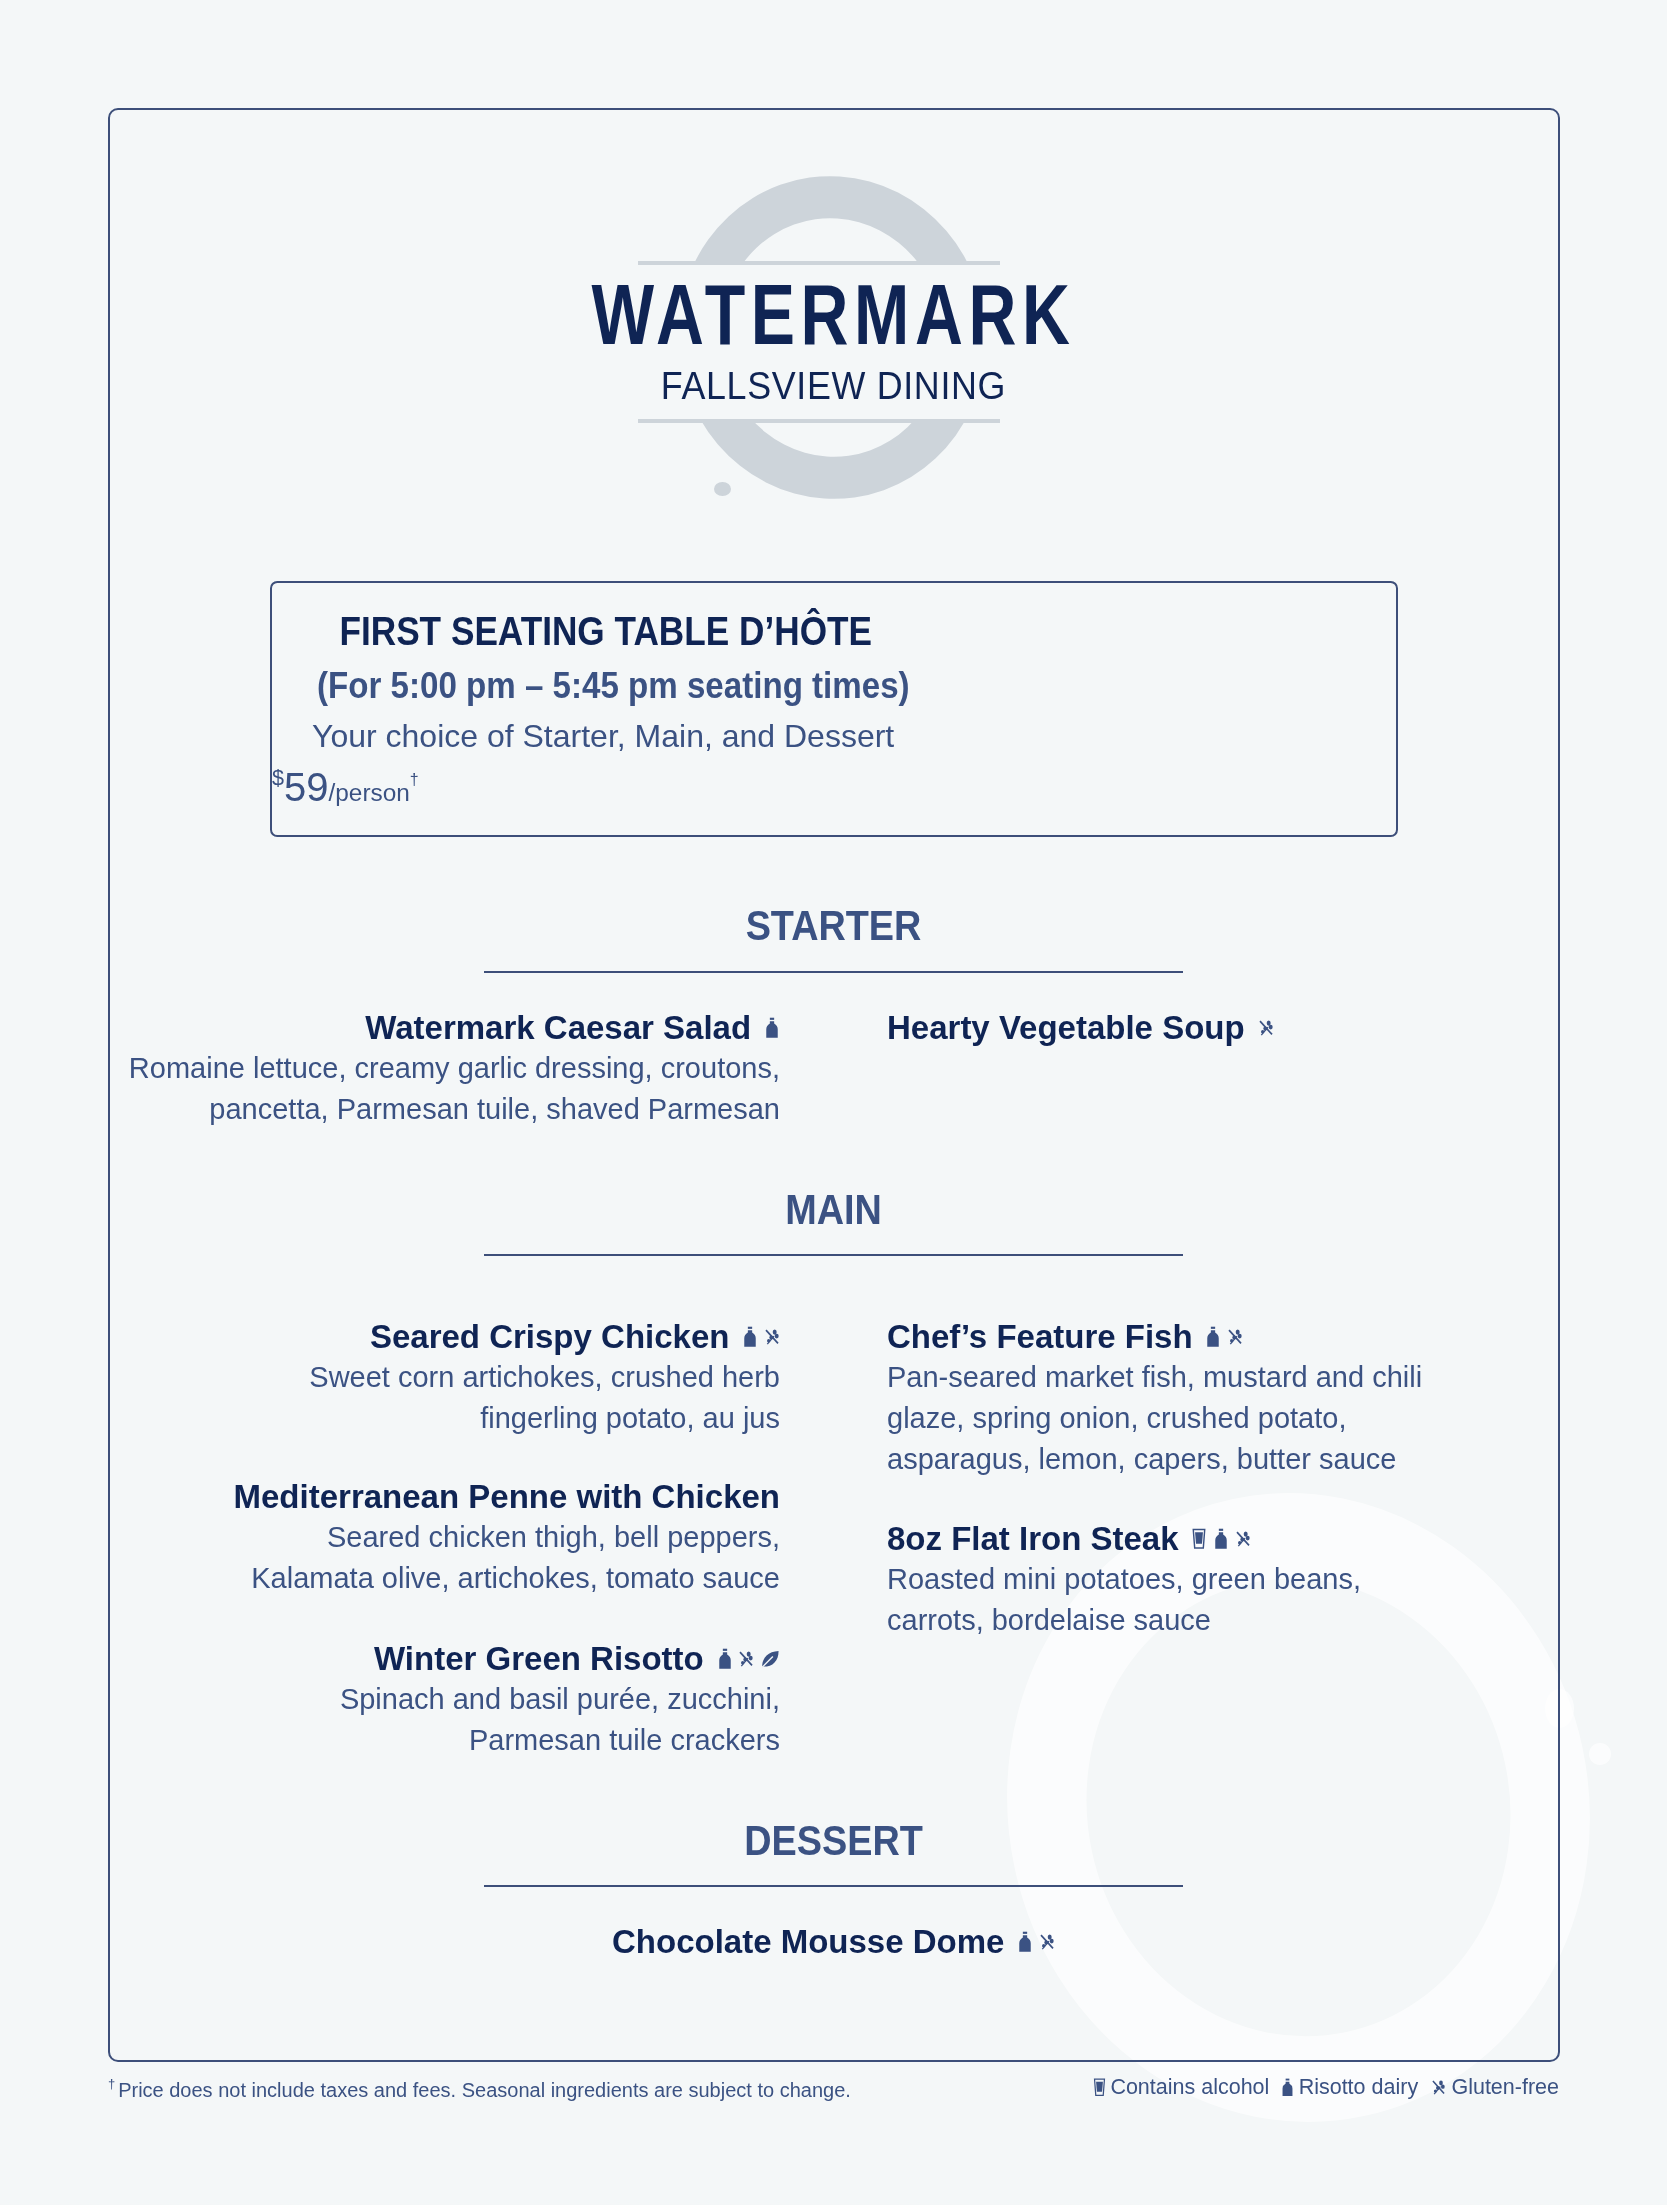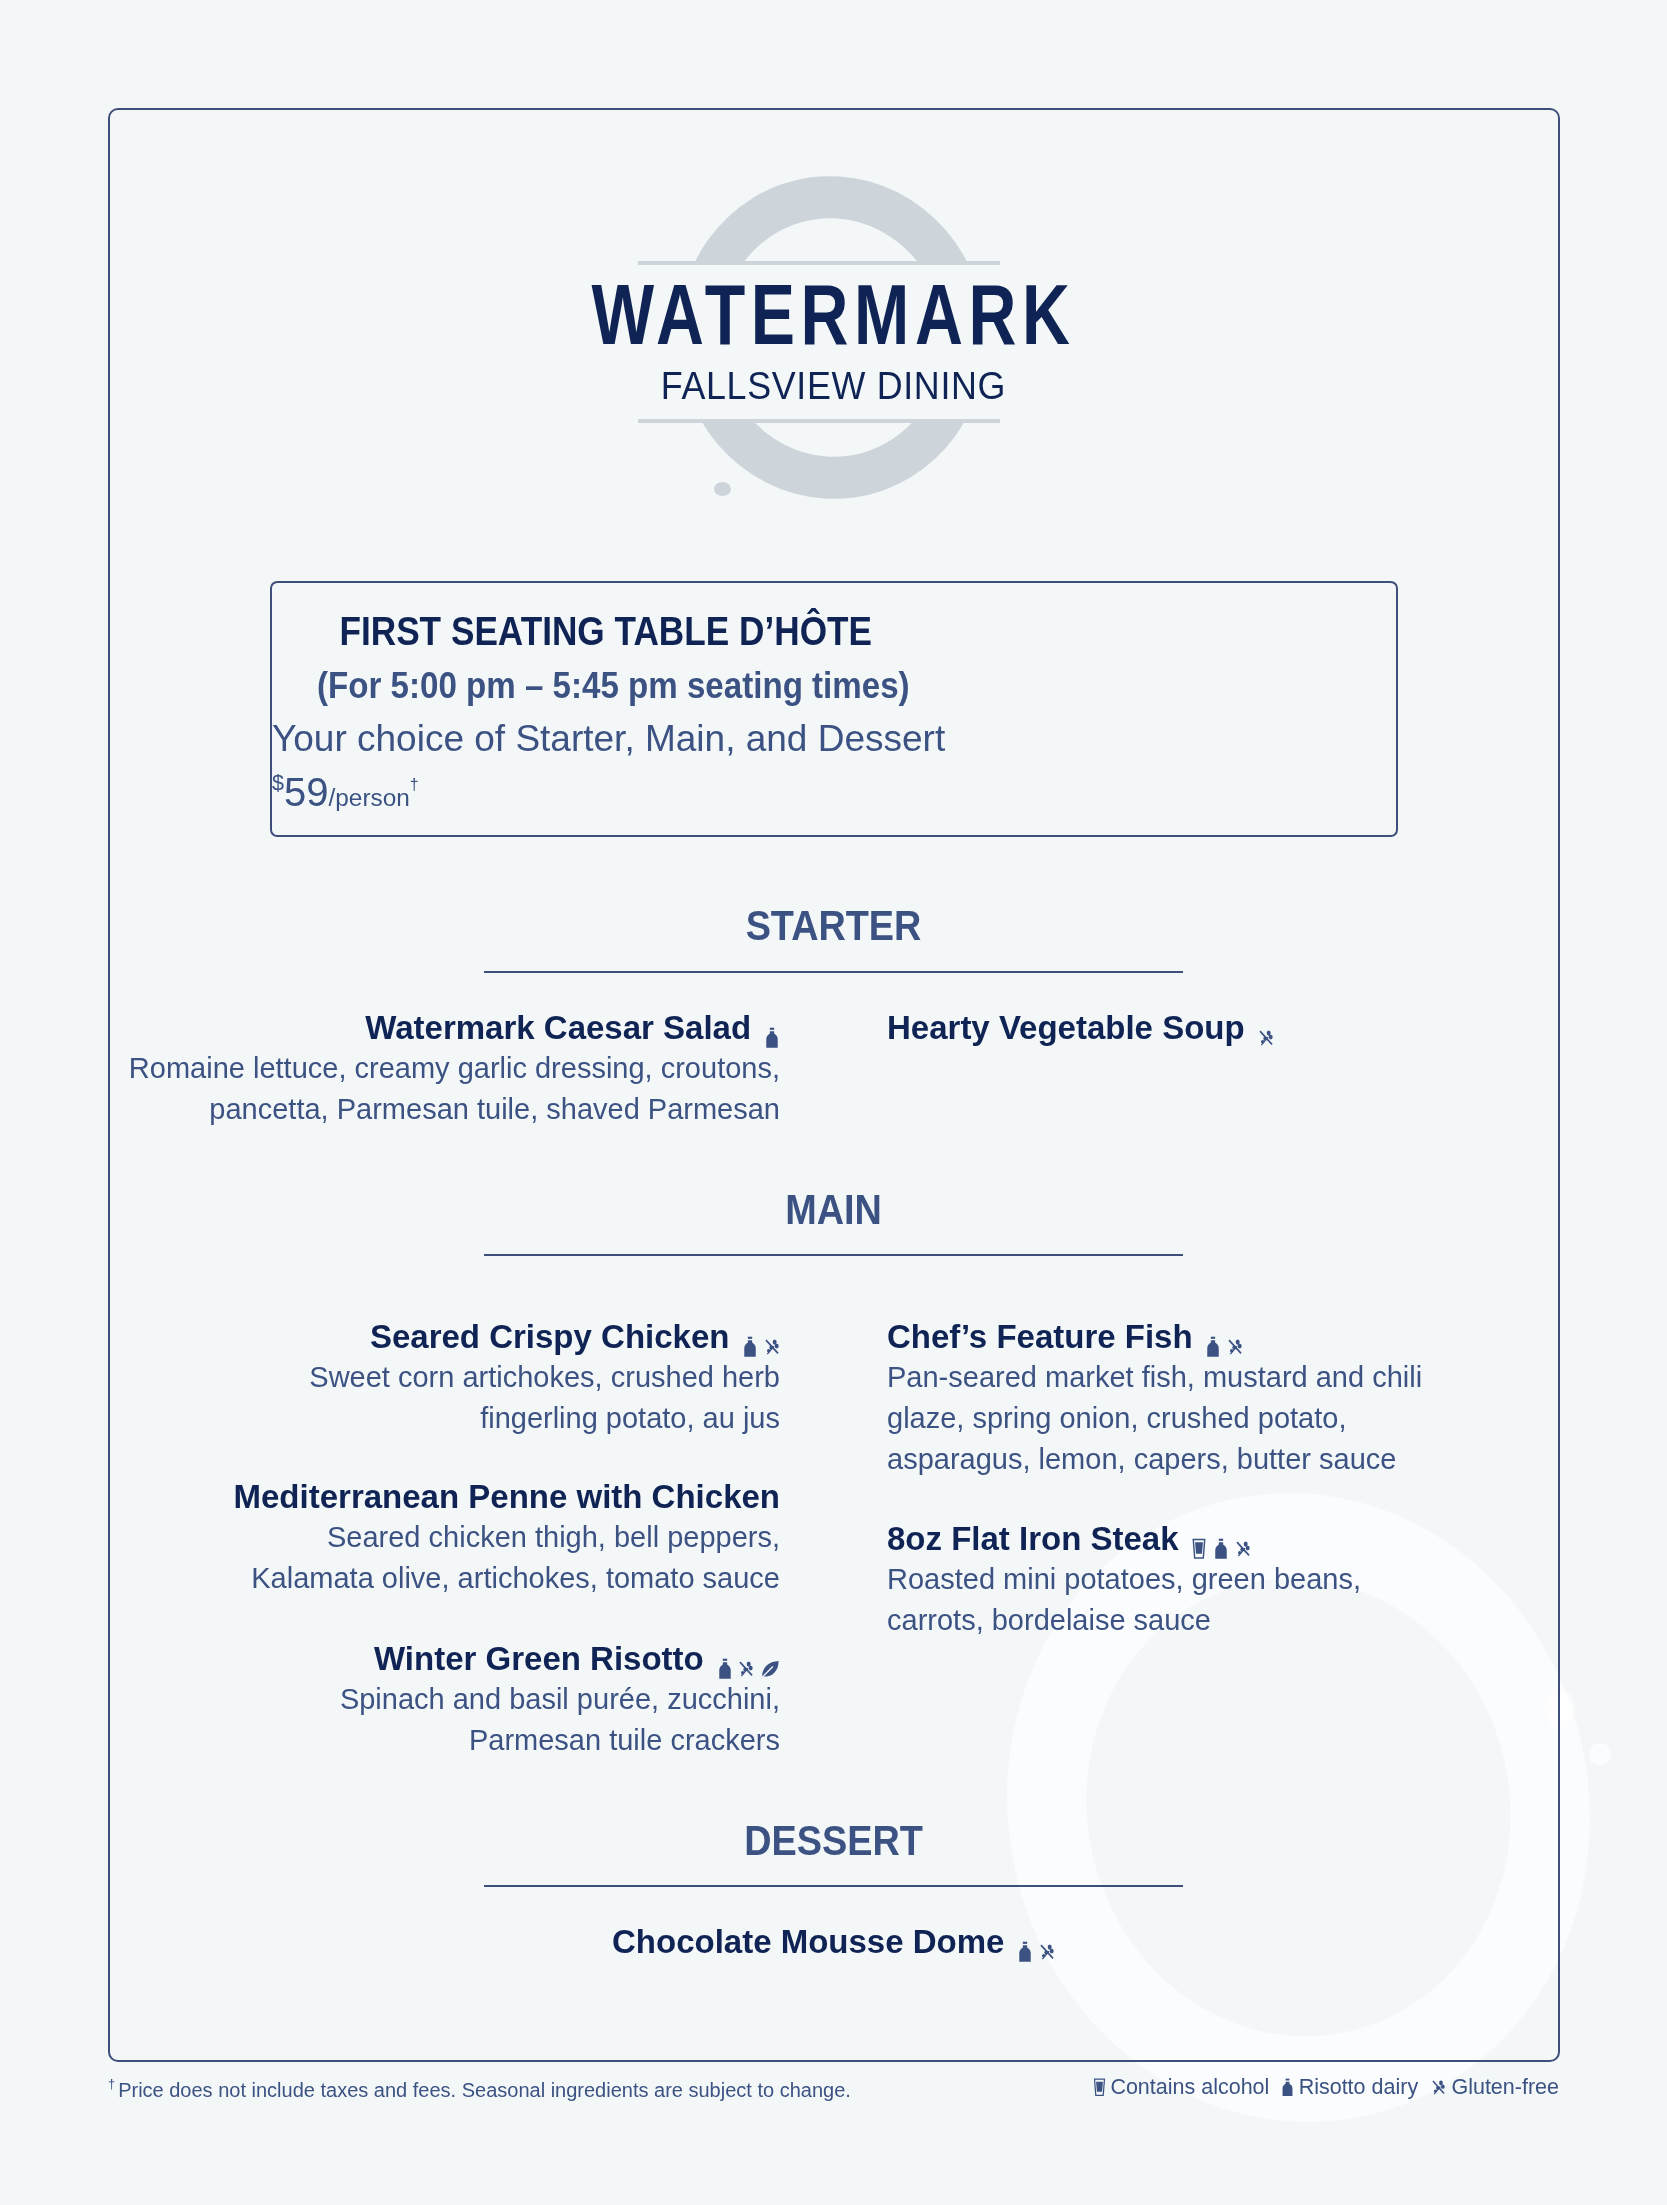--- a/index.html
+++ b/index.html
@@ -47,40 +47,40 @@
     font-size: 39px; color: #0f2454; letter-spacing: 0.7px;
     transform: scaleX(0.92); line-height: 1;
   }
   
   .seating {
     position: absolute; left: 270px; top: 581px; width: 1128px; height: 256px;
     border: 2.2px solid #3d4f7a; border-radius: 7.2px; 
   }
   .seating .t1 { margin-top: 26px; font-size: 40px; font-weight: bold; color: #0f2454; transform: scaleX(0.88); line-height: 1.1; }
   .seating .t2 { margin-top: 13px; font-size: 36px; font-weight: bold; color: #3b5283; transform: scaleX(0.92); line-height: 1.1; }
-  .seating .t3 { margin-top: 13px; font-size: 37px; color: #3b5283; line-height: 1.1; }
+  .seating .t3 { margin-top: 13px; font-size: 32px; color: #3b5283; line-height: 1.1; padding-left: 40px; }
   .seating .price { margin-top: 13px; color: #3b5283; line-height: 1; }
   .price .cur { font-size: 21.5px; vertical-align: 16px; }
   .price .amt { font-size: 40px; }
   .price .per { font-size: 24.4px; }
   .price .dag { font-size: 16px; vertical-align: 16px; }
   
   .sec-title {
     position: absolute; left: 0; width: 1667px; text-align: center;
     font-size: 42px; font-weight: bold; color: #3b5283; transform: scaleX(0.9); line-height: 1;
   }
   .sec-rule { position: absolute; left: 484px; width: 699px; height: 2.2px; background: #3d4f7a; }
   
   .item { position: absolute; }
   .item.left { right: 887px; text-align: right; }
   .item.right { left: 887px; text-align: left; }
   .item.center { left: 0; width: 1667px; text-align: center; }
   .item-name {
     font-size: 33px; font-weight: bold; color: #0f2454; line-height: 40px;
-    white-space: nowrap; display: inline-flex; align-items: flex-end; gap: 7.2px;
+    white-space: nowrap; display: inline-flex; align-items: center; gap: 7.2px;
   }
   .item-desc { font-size: 29px; color: #3b5283; line-height: 41px; white-space: nowrap; }
   .icons { display: inline-flex; align-items: center; gap: 5.7px; margin-left: 5.7px; }
   .ico { display: inline-block; width: 16px; height: 21.5px; }
   .ico svg { width: 100%; height: 100%; display: block; }
   
   .footnote { position: absolute; left: 108px; top: 2076px; font-size: 20px; color: #3b5283; }
   .footnote .dag { font-size: 13px; vertical-align: 8.6px; margin-right: 2.9px; }
   .legend { position: absolute; right: 108px; top: 2075px; display: flex; gap: 12px; font-size: 21.5px; color: #3b5283; align-items: center; }
   .legend-item { display: inline-flex; align-items: center; gap: 4.3px; }

